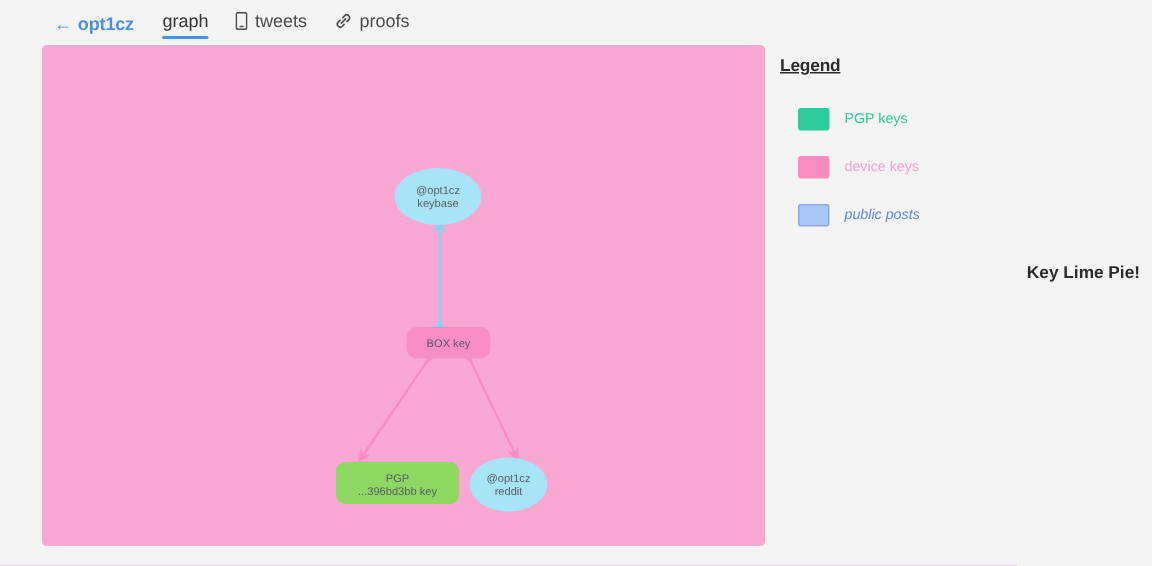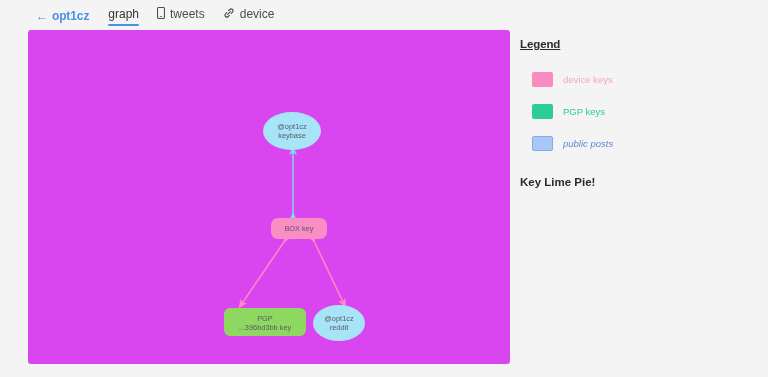--- a/index.html
+++ b/index.html
@@ -39,21 +39,21 @@
     letter-spacing: -0.1px;
   }
   .back-arrow {
     font-size: 12px;
     margin-right: 4px;
     font-weight: normal;
     line-height: 1;
   }
   .tab {
     display: flex;
-    align-items: flex-start;
+    align-items: center;
     font-size: 12px;
     color: #4c4c4c;
     margin-right: 18px;
     position: relative;
     padding-bottom: 4px;
     cursor: pointer;
   }
   .tab .tab-ico {
     margin-right: 5px;
     display: inline-flex;
@@ -71,21 +71,21 @@
     border-radius: 1px;
   }
 
   
   #graph-card {
     position: absolute;
     left: 28px;
     top: 30px;
     width: 482px;
     height: 334px;
-    background: #d946ef;
+    background: #f9a8d4;
     border-radius: 3px;
   }
   #graph-svg {
     display: block;
     width: 482px;
     height: 334px;
   }
   .node-label {
     font-family: "Liberation Sans", sans-serif;
     font-size: 7.4px;
@@ -123,20 +123,21 @@
     flex: 0 0 auto;
   }
   .legend-txt {
     font-size: 9.5px;
   }
   .panel-h2 {
     font-size: 11.5px;
     font-weight: bold;
     color: #2b2b2b;
     margin: 22px 0 14px 0;
+    text-align: right;
   }
   .panel-p {
     font-size: 10.2px;
     line-height: 16px;
     color: #3d3d3d;
     margin: 0;
   }
   .panel-p a {
     color: #4a90e2;
     text-decoration: none;
@@ -167,21 +168,21 @@
   </div>
 
   <div class="tab">
     <span class="tab-ico">
       <svg width="12" height="12" viewBox="0 0 12 12">
         <path d="M4.6 7.4 L7.4 4.6" stroke="#4c4c4c" stroke-width="1.1" stroke-linecap="round" fill="none"></path>
         <path d="M6.4 8.3 L5.2 9.5 a1.9 1.9 0 0 1 -2.7 -2.7 L3.7 5.6" stroke="#4c4c4c" stroke-width="1.1" fill="none" stroke-linecap="round"></path>
         <path d="M5.6 3.7 L6.8 2.5 a1.9 1.9 0 0 1 2.7 2.7 L8.3 6.4" stroke="#4c4c4c" stroke-width="1.1" fill="none" stroke-linecap="round"></path>
       </svg>
     </span>
-    <span>device</span>
+    <span>proofs</span>
   </div>
 </div>
 
 <div id="graph-card">
   <svg id="graph-svg" viewBox="0 0 482 334">
     <defs>
       <marker id="arrow-blue" markerWidth="7" markerHeight="7" refX="3.4" refY="3" orient="auto">
         <path d="M0,0.4 L6.4,3 L0,5.6 L1.6,3 Z" fill="#7fd8f0"></path>
       </marker>
       <marker id="arrow-pink" markerWidth="7" markerHeight="7" refX="3.4" refY="3" orient="auto">
@@ -223,27 +224,27 @@
       <text class="node-label" x="311" y="291">@opt1cz</text>
       <text class="node-label" x="311" y="300">reddit</text>
     </g>
   </svg>
 </div>
 
 <div id="side-panel">
   <h3 class="panel-h">Legend</h3>
 
   <div class="legend-row">
+    <span class="swatch" style="background:#2ecc9b;"></span>
+    <span class="legend-txt" style="color:#2ecc9b;">PGP keys</span>
+  </div>
+
+  <div class="legend-row">
     <span class="swatch" style="background:#fb8cc2;"></span>
     <span class="legend-txt" style="color:#fb9fcb;">device keys</span>
-  </div>
-
-  <div class="legend-row">
-    <span class="swatch" style="background:#2ecc9b;"></span>
-    <span class="legend-txt" style="color:#2ecc9b;">PGP keys</span>
   </div>
 
 
   <div class="legend-row">
     <span class="swatch" style="background:#aac8f7;border:1px solid #86a8e8;box-sizing:border-box;"></span>
     <span class="legend-txt" style="color:#5a8bd8;font-style:italic;">public posts</span>
   </div>
 
   <h3 class="panel-h2">Key Lime Pie!</h3>
 

